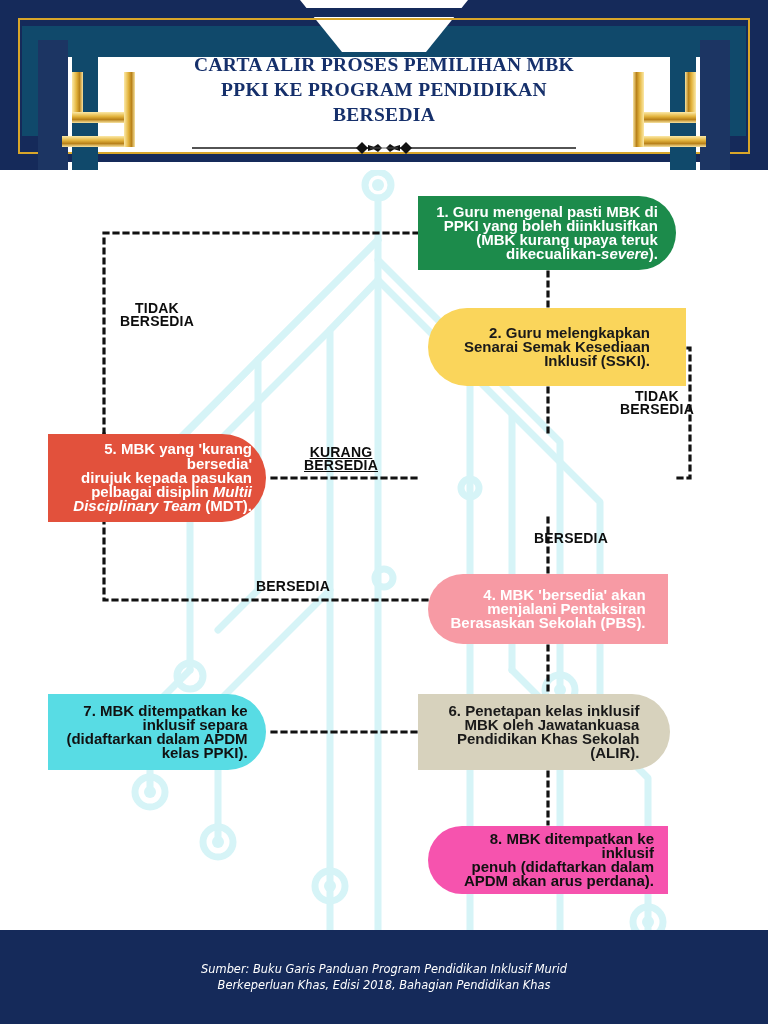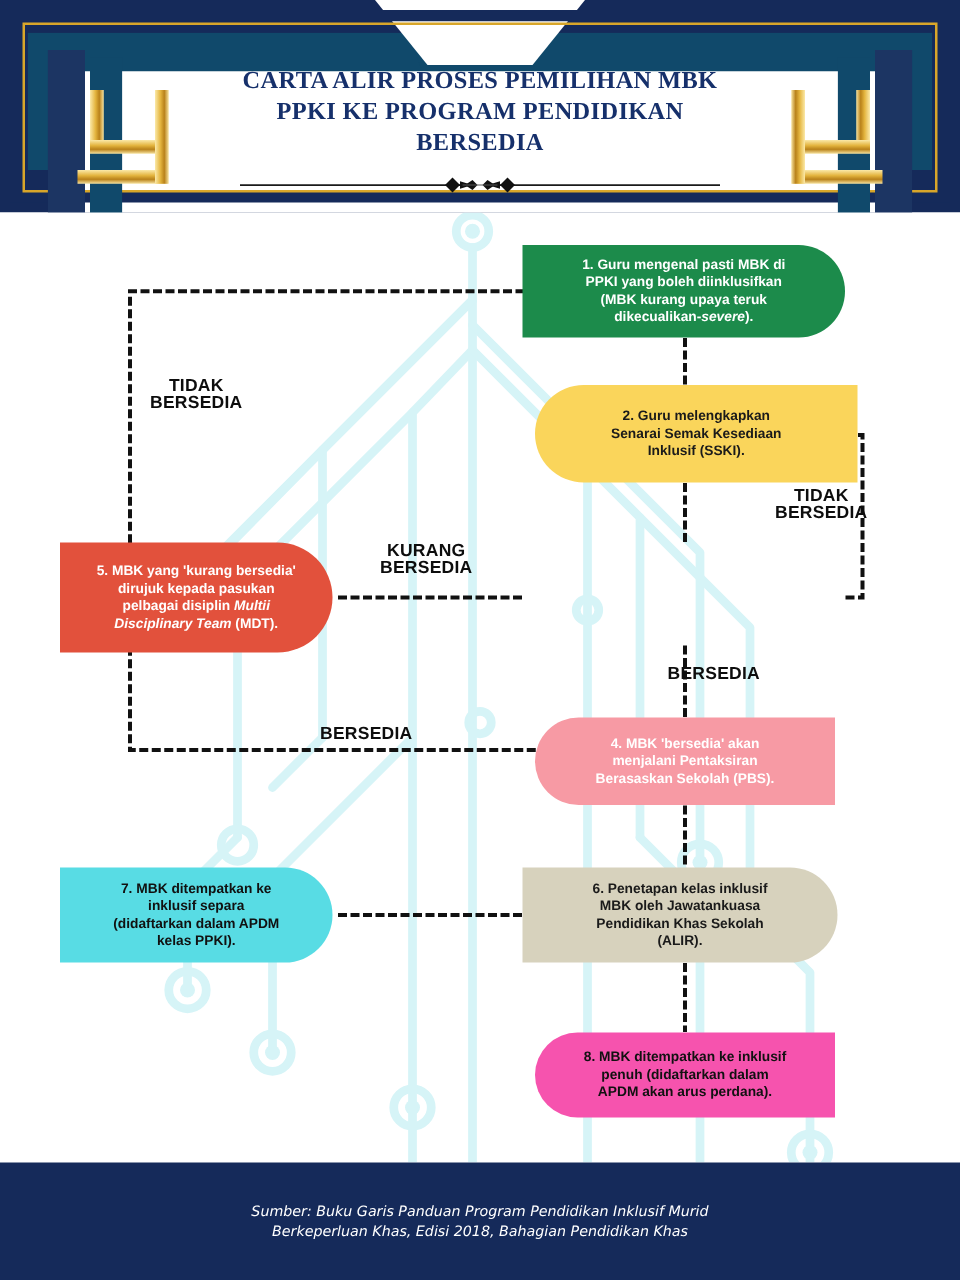--- a/index.html
+++ b/index.html
@@ -37,21 +37,21 @@
       line-height:25px;letter-spacing:.3px;margin:0;}
   .divider{position:absolute;top:140px;left:190px;width:388px;height:16px;z-index:6;}
 
   
   .canvas{position:absolute;top:170px;left:0;width:768px;height:760px;background:#fff;overflow:hidden;}
   .deco{position:absolute;top:0;left:0;width:768px;height:760px;}
 
   
   .box{position:absolute;display:flex;align-items:center;justify-content:center;text-align:center;
        box-sizing:border-box;padding:6px 14px;z-index:4;}
-  .box p{margin:0;font-size:11px;line-height:14.2px;font-weight:bold;}
+  .box p{margin:0;font-size:15px;line-height:14.2px;font-weight:bold;text-align:right;}
   .box i{font-style:italic;}
   .rr{border-radius:0 60px 60px 0;}   
   .rl{border-radius:60px 0 0 60px;}   
 
   .b1{left:418px;top:196px;width:258px;height:74px;background:#1c8b4b;}
   .b1 p{color:#ffffff;}
   .b2{left:428px;top:308px;width:258px;height:78px;background:#fad55b;}
   .b2 p{color:#1a1a1a;}
   .b3{left:418px;top:440px;width:258px;height:76px;background:#8470bd;}
   .b3 p{color:#ffffff;}
@@ -263,21 +263,21 @@
   <div class="elabel" style="left:118px;top:302px;width:78px;">
     <span>TIDAK</span><br>
     <span>BERSEDIA</span>
   </div>
 
   <div class="elabel" style="left:618px;top:390px;width:78px;">
     <span>TIDAK</span><br>
     <span>BERSEDIA</span>
   </div>
 
-  <div class="elabel" style="left:300px;top:434px;width:82px;">
+  <div class="elabel" style="left:300px;top:446px;width:82px;text-decoration:underline;">
     <span>KURANG</span><br>
     <span>BERSEDIA</span>
   </div>
 
   <div class="elabel" style="left:252px;top:580px;width:82px;">
     <span>BERSEDIA</span>
   </div>
 
   <div class="elabel" style="left:530px;top:532px;width:82px;">
     <span>BERSEDIA</span>

